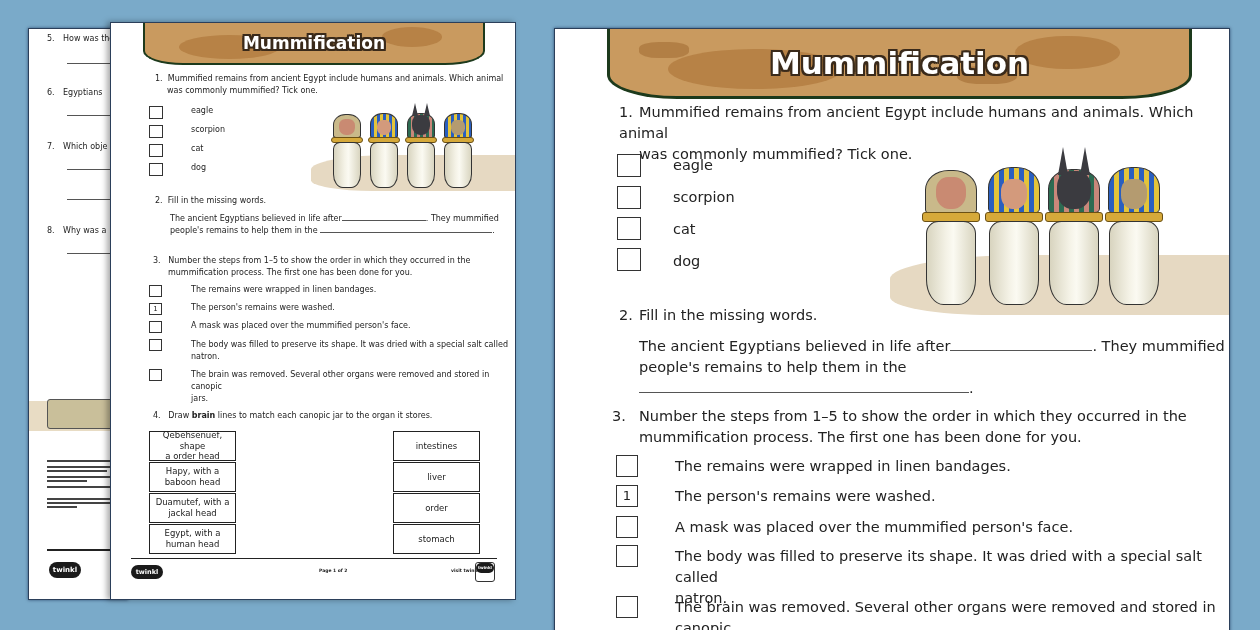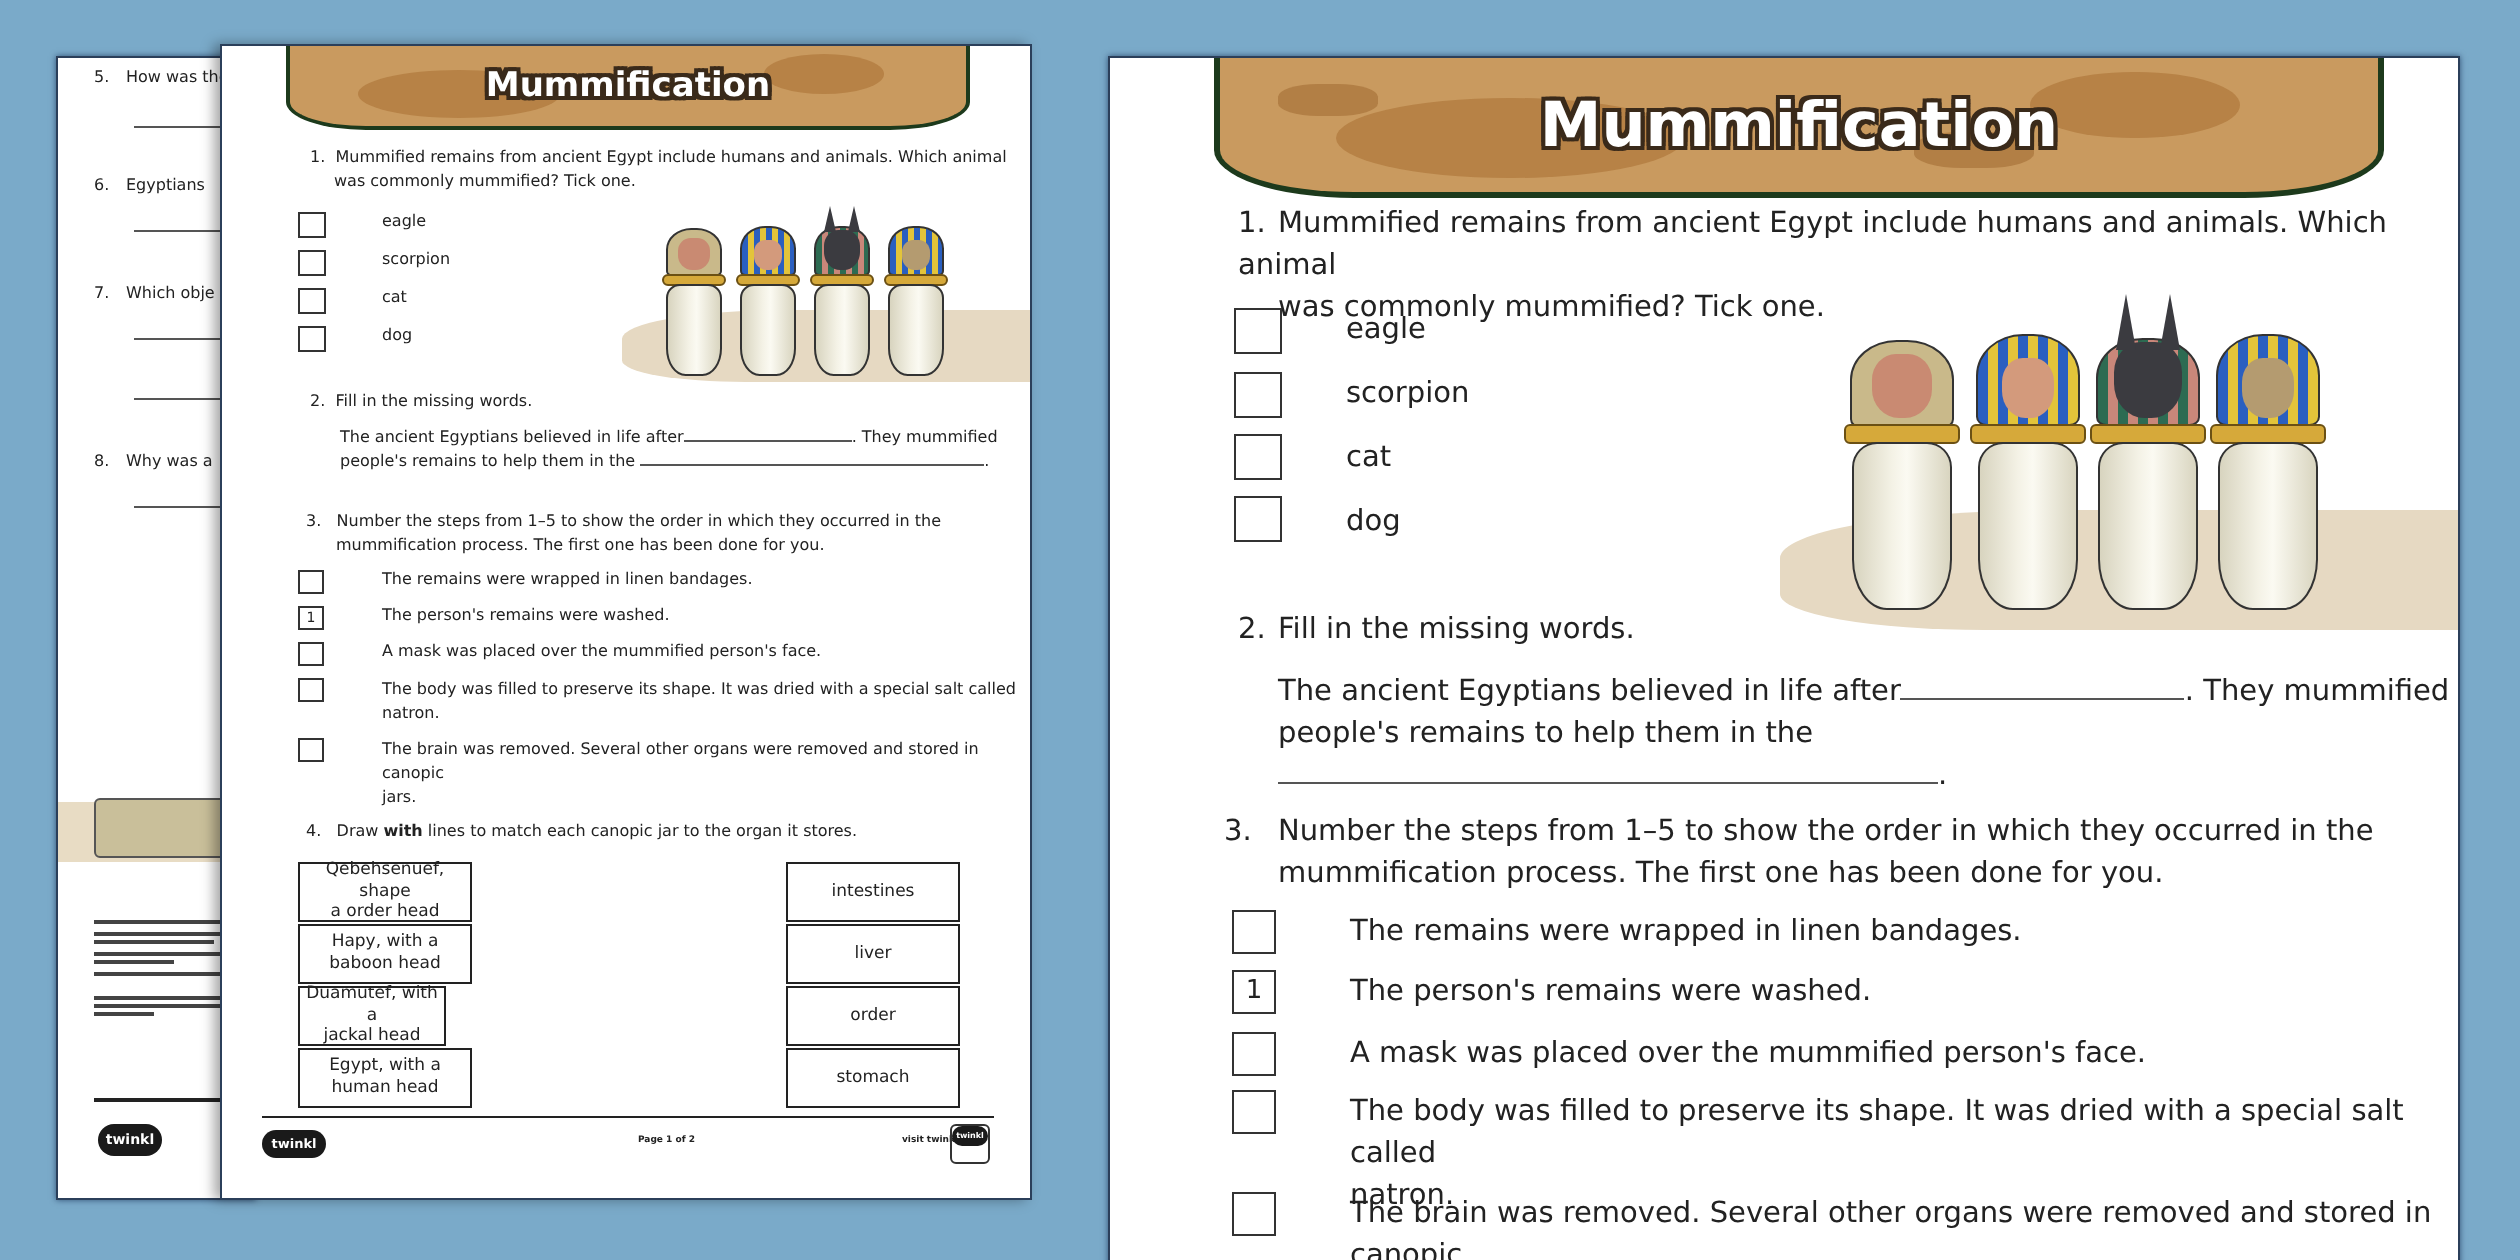--- a/index.html
+++ b/index.html
@@ -171,29 +171,29 @@
   <div class="qtext" style="left:60px;top:280px;font-size:8px;">The person's remains were washed.</div>
   <div class="box" style="left:38px;top:298px;width:13px;height:12px;font-size:7px;line-height:11px;"></div>
   <div class="qtext" style="left:60px;top:298px;font-size:8px;">A mask was placed over the mummified person's face.</div>
   <div class="box" style="left:38px;top:316px;width:13px;height:12px;font-size:7px;line-height:11px;"></div>
   <div class="qtext" style="left:60px;top:316px;font-size:8px;line-height:12px;"><span>The body was filled to preserve its shape. It was dried with a special salt called</span><br><span>natron.</span></div>
   <div class="box" style="left:38px;top:346px;width:13px;height:12px;font-size:7px;line-height:11px;"></div>
   <div class="qtext" style="left:60px;top:346px;font-size:8px;line-height:12px;"><span>The brain was removed. Several other organs were removed and stored in canopic</span><br><span>jars.</span></div>
 
   <div class="qtext" style="left:22px;top:388px;font-size:8px;">
     <span>4.</span>&nbsp;&nbsp;
-    <span>Draw </span><b>with</b><span> lines to match each canopic jar to the organ it stores.</span>
+    <span>Draw </span><b>brain</b><span> lines to match each canopic jar to the organ it stores.</span>
   </div>
   <div class="match-box" style="left:38px;top:408px;width:87px;height:30px;">
       <span><span>Qebehsenuef, shape</span><br><span>a order head</span></span>
     </div>
   <div class="match-box" style="left:38px;top:439px;width:87px;height:30px;">
       <span><span>Hapy, with a</span><br><span>baboon head</span></span>
     </div>
-  <div class="match-box" style="left:38px;top:470px;width:74px;height:30px;">
+  <div class="match-box" style="left:38px;top:470px;width:87px;height:30px;">
       <span><span>Duamutef, with a</span><br><span>jackal head</span></span>
     </div>
   <div class="match-box" style="left:38px;top:501px;width:87px;height:30px;">
       <span><span>Egypt, with a</span><br><span>human head</span></span>
     </div>
 
   <div class="match-box" style="left:282px;top:408px;width:87px;height:30px;">intestines</div>
   <div class="match-box" style="left:282px;top:439px;width:87px;height:30px;">liver</div>
   <div class="match-box" style="left:282px;top:470px;width:87px;height:30px;">order</div>
   <div class="match-box" style="left:282px;top:501px;width:87px;height:30px;">stomach</div>

